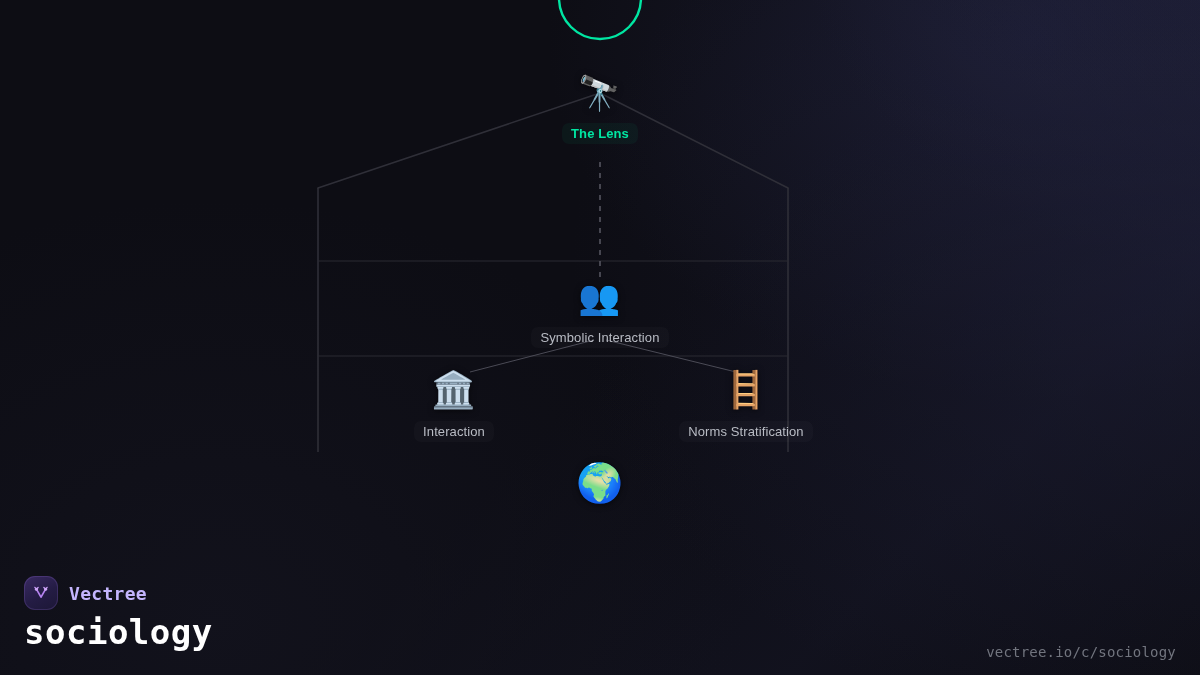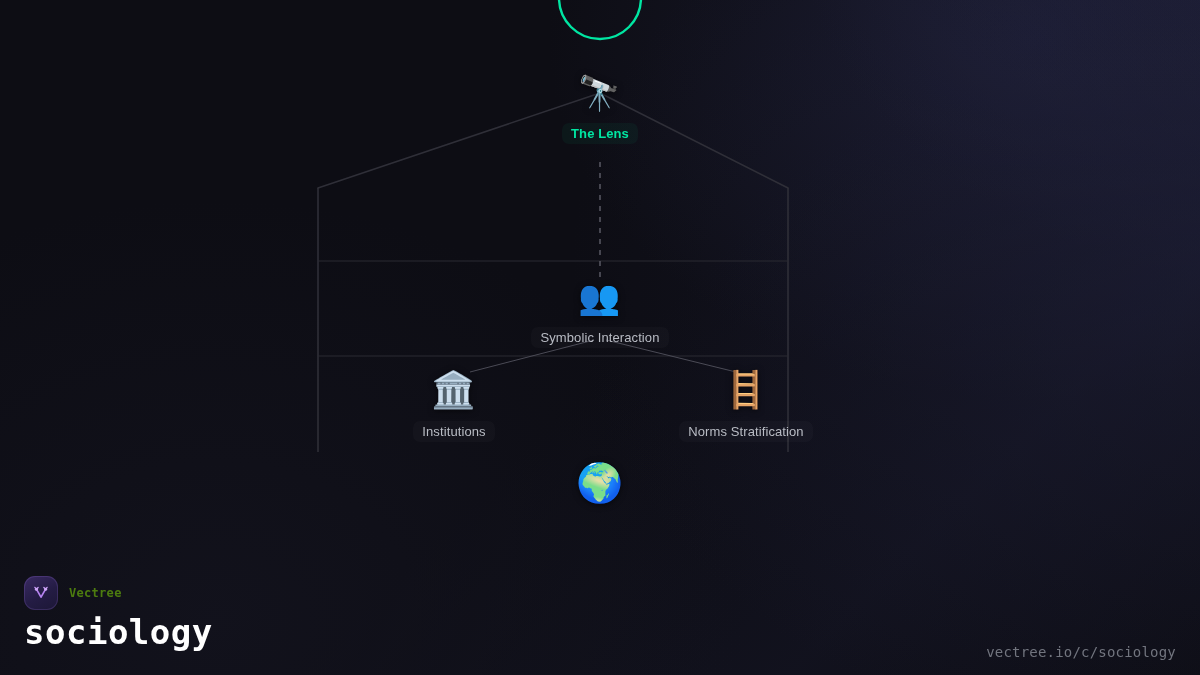--- a/index.html
+++ b/index.html
@@ -102,23 +102,23 @@
     width: 34px;
     height: 34px;
     border-radius: 11px;
     background: linear-gradient(150deg, #3a2a63 0%, #241c44 55%, #1c1736 100%);
     box-shadow: inset 0 0 0 1px rgba(160,120,230,0.20);
     display: flex;
     align-items: center;
     justify-content: center;
   }
   .brand-name {
-    color: #4d7c0f;
+    color: #c4b5fd;
     font-family: "DejaVu Sans Mono", "Liberation Mono", monospace;
-    font-size: 12px;
+    font-size: 18px;
     font-weight: 700;
     letter-spacing: 0.3px;
   }
   #footer-slug {
     position: absolute;
     left: 24px;
     top: 612px;
     color: #ffffff;
     font-family: "DejaVu Sans Mono", "Liberation Mono", monospace;
     font-size: 34px;
@@ -167,21 +167,21 @@
     <span class="node-label accent">The Lens</span>
   </div>
 
   <div class="node" id="node-symbolic">
     <span class="node-emoji">👥</span>
     <span class="node-label">Symbolic Interaction</span>
   </div>
 
   <div class="node" id="node-institutions">
     <span class="node-emoji">🏛️</span>
-    <span class="node-label">Institutions</span>
+    <span class="node-label">Interaction</span>
   </div>
 
   <div class="node" id="node-strat">
     <span class="node-emoji">🪜</span>
     <span class="node-label">Norms Stratification</span>
   </div>
 
   <div class="node" id="node-culture">
     <span class="node-emoji">🌍</span>
   </div>

